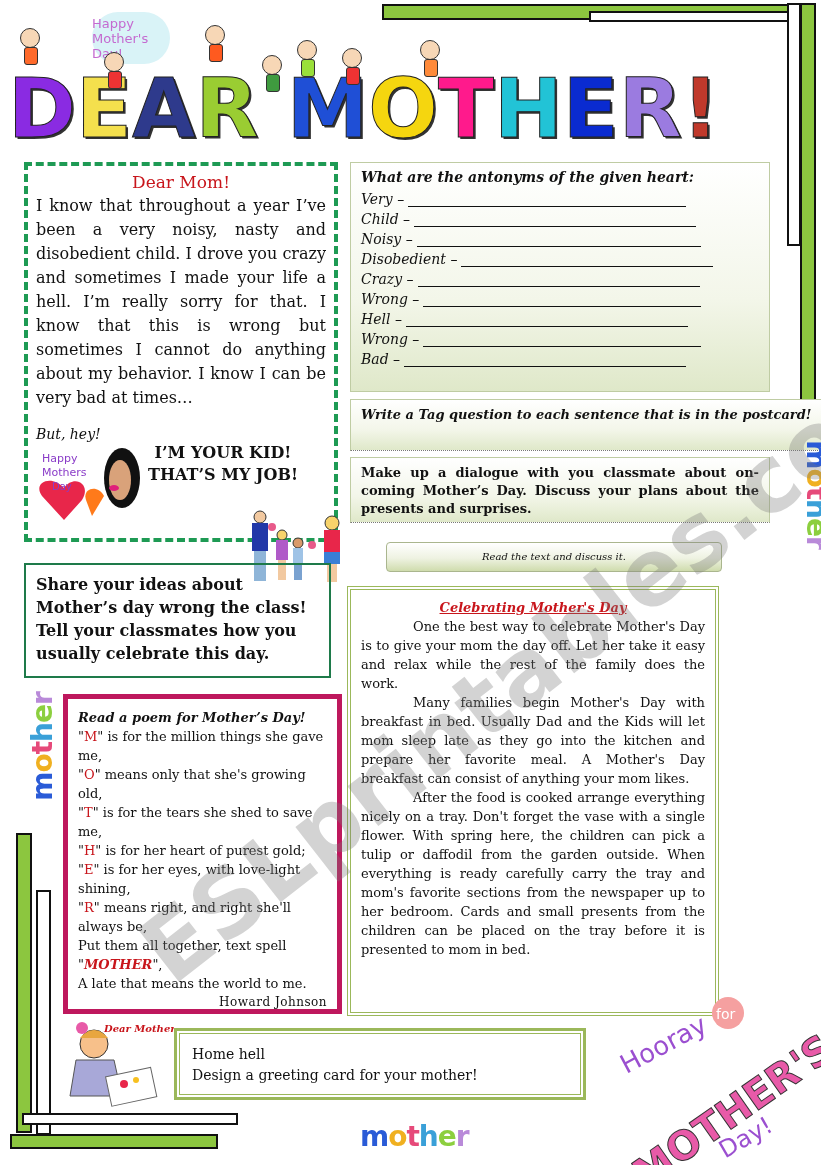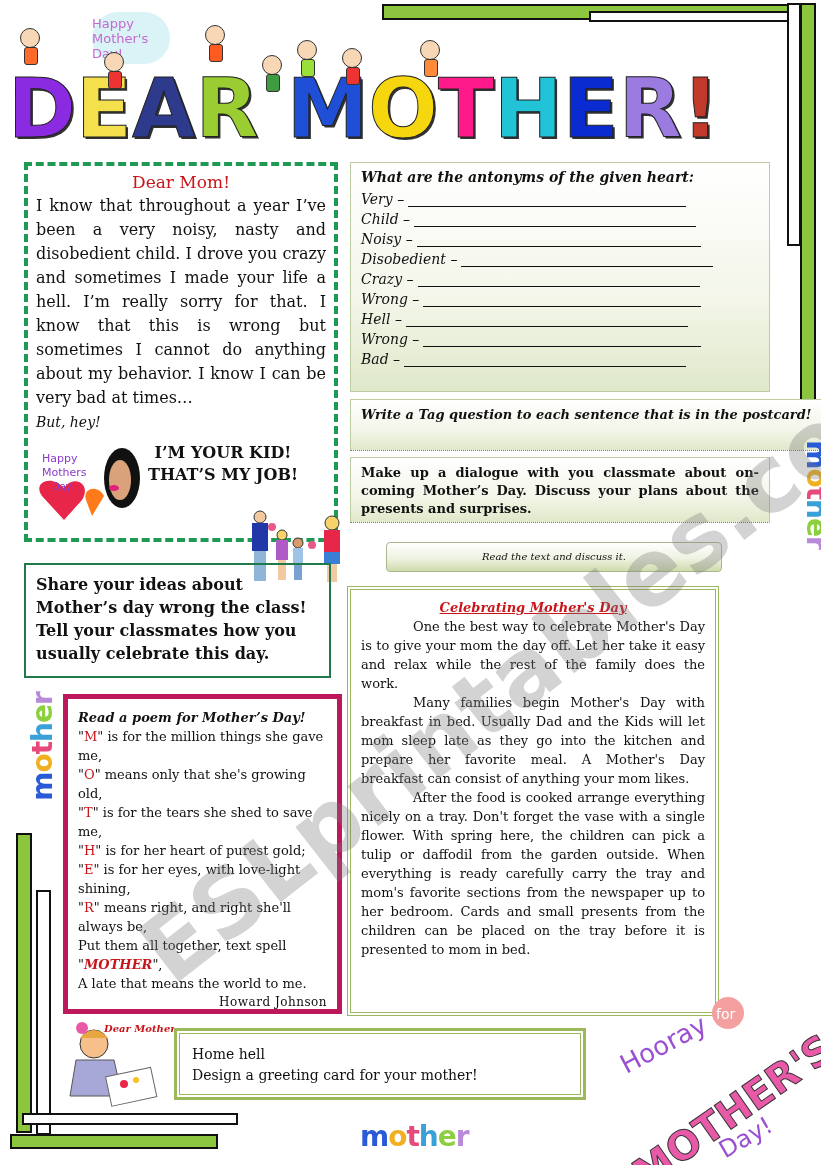--- a/index.html
+++ b/index.html
@@ -15,21 +15,21 @@
   .title span { text-shadow: 2px 2px 0 #333; -webkit-text-stroke: 1px #222; }
   .hmd-cloud { position: absolute; left: 92px; top: 12px; width: 78px; height: 52px; border-radius: 30px; background: #d9f3f7; color: #c46ad0; font-size: 13px; font-family: "DejaVu Sans", sans-serif; display: flex; align-items: center; justify-content: flex-start; }
 
   .kid { position: absolute; width: 18px; height: 18px; border-radius: 50%; background: #f7d7b6; border: 1px solid #333; }
   .kid::after { content: ""; position: absolute; left: 3px; top: 18px; width: 12px; height: 16px; background: var(--c, #ff6a2b); border: 1px solid #333; border-radius: 3px; }
 
   
   .letter { position: absolute; left: 24px; top: 162px; width: 314px; height: 380px; border: 4px dashed #1e9a54; box-sizing: border-box; padding: 6px 8px 0 8px; }
   .letter h2 { margin: 0; text-align: center; font-weight: normal; color: #c8151b; font-size: 17px; }
   .letter p { margin: 2px 0 0 0; font-size: 16px; line-height: 24px; text-align: justify; }
-  .letter .hey { font-style: italic; font-size: 14px; margin-top: 0; }
+  .letter .hey { font-style: italic; font-size: 14px; margin-top: 12px; }
   .kidjob { position: absolute; left: 120px; top: 276px; text-align: center; font-weight: bold; font-size: 16px; line-height: 22px; }
   .hmd-badge { position: absolute; left: 6px; top: 278px; width: 112px; height: 80px; }
 
   
   .greenbox { position: absolute; background: linear-gradient(180deg, #ffffff 0%, #f3f6e9 60%, #dfe8c9 100%); border: 1px solid #bfcca3; box-sizing: border-box; }
   .antonyms { left: 350px; top: 162px; width: 420px; height: 230px; padding: 6px 10px; }
   .antonyms .q { font-weight: bold; font-style: italic; font-size: 14px; margin-bottom: 2px; }
   .antonyms .row { font-style: italic; font-size: 14px; height: 20px; display: flex; align-items: flex-end; }
   .antonyms .line { border-bottom: 1px solid #111; margin-left: 4px; height: 12px; }
   .task { font-weight: bold; font-size: 13px; line-height: 18px; text-align: justify; padding: 6px 10px; }

